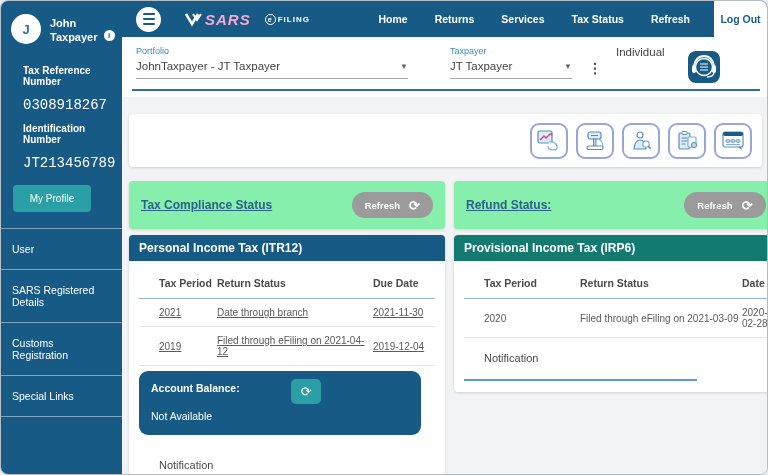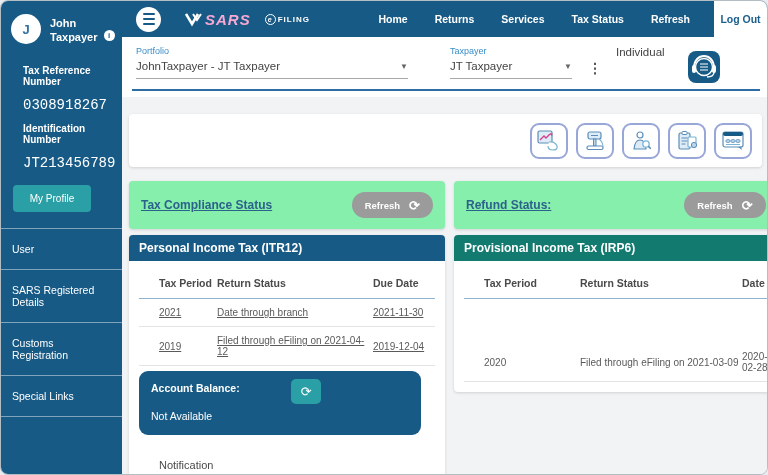--- a/index.html
+++ b/index.html
@@ -125,21 +125,21 @@
   .tax-card.irp6  .tax-card-header { background:#137a70; }
 
   .tbl { padding:0 10px; }
   .tbl-head { display:grid; align-items:center; font-size:10.5px; font-weight:bold; color:#4a4a4a;
               padding:16px 0 9px 0; border-bottom:1px solid #8fb4d2; }
   .tbl-row  { display:grid; align-items:center; font-size:10px; color:#5a5a5a;
               padding:8px 0; border-bottom:1px solid #e4e4e4; }
   .itr12 .tbl-head, .itr12 .tbl-row { grid-template-columns:58px 156px 1fr; padding-left:20px; }
   .irp6  .tbl-head, .irp6  .tbl-row { grid-template-columns:96px 162px 1fr; padding-left:20px; }
   .itr12 .tbl-row .cell { text-decoration:underline; cursor:pointer; }
-  .irp6 .tbl-row { border-bottom:1px solid #e4e4e4;margin-top:44px; }
+  .irp6 .tbl-row { border-bottom:1px solid #e4e4e4; }
 
   .account-box {
     margin:5px 24px 0 10px; background:#175a85; border-radius:9px; color:#fff;
     padding:11px 12px 13px; position:relative;
   }
   .ab-label { font-size:10.5px; font-weight:bold; }
   .ab-refresh {
     position:absolute; left:54%; top:8px; width:30px; height:25px; background:#2aa0a6; border:none;
     border-radius:5px; color:#fff; font-size:13px; cursor:pointer;
     display:flex; align-items:center; justify-content:center;

